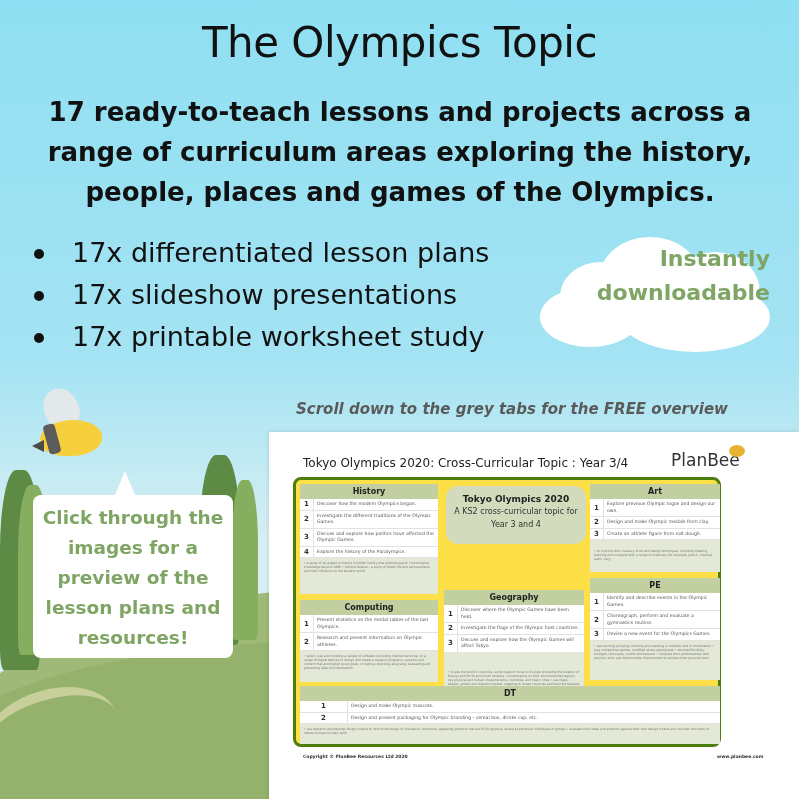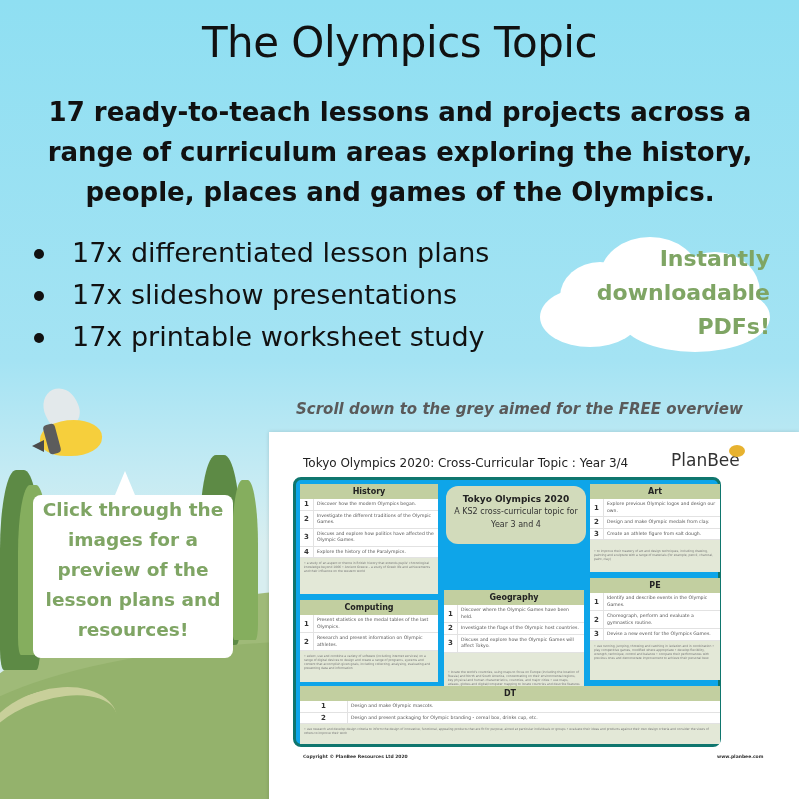--- a/index.html
+++ b/index.html
@@ -25,29 +25,29 @@
   .cloud-text { position: absolute; left: 540px; top: 242px; width: 230px; text-align: right; font-weight: bold; font-size: 22px; line-height: 34px; color: #7fa564; }
 
   .scroll-note { position: absolute; top: 400px; left: 296px; font-style: italic; font-weight: bold; font-size: 15px; color: #5a5a5a; }
 
   .bee { position: absolute; left: 28px; top: 380px; width: 80px; height: 80px; }
   .bee .wing { position: absolute; left: 16px; top: 8px; width: 34px; height: 40px; background: #e6e9ea; border-radius: 50% 50% 40% 40%; transform: rotate(-25deg); opacity: .95; }
   .bee .body { position: absolute; left: 12px; top: 40px; width: 62px; height: 36px; background: #f6cf3c; border-radius: 60% 50% 55% 45%; }
   .bee .stripe { position: absolute; left: 18px; top: 44px; width: 12px; height: 30px; background: #5c5c5c; border-radius: 4px; transform: rotate(-15deg); }
   .bee .tail { position: absolute; left: 4px; top: 60px; width: 0; height: 0; border-top: 6px solid transparent; border-bottom: 6px solid transparent; border-right: 12px solid #4b4b4b; }
 
-  .bubble { position: absolute; left: 33px; top: 495px; width: 200px; height: 163px; background: #fff; border-radius: 8px; text-align: center; font-weight: bold; font-size: 18.5px; line-height: 30px; color: #7fa564; }
+  .bubble { position: absolute; left: 33px; top: 495px; width: 200px; height: 163px; background: #fff; border-radius: 8px; text-align: center; padding-top: 8px; font-weight: bold; font-size: 18.5px; line-height: 30px; color: #7fa564; }
   .bubble::before { content: ""; position: absolute; left: 82px; top: -24px; border-left: 10px solid transparent; border-right: 10px solid transparent; border-bottom: 24px solid #fff; }
 
   
   .doc { position: absolute; left: 269px; top: 432px; width: 530px; height: 445px; background: #fff; box-shadow: 0 0 4px rgba(0,0,0,.15); text-decoration: underline; }
   .doc-title { position: absolute; left: 34px; top: 24px; font-size: 12px; color: #222; }
   .doc-logo { position: absolute; left: 402px; top: 18px; font-size: 17px; color: #333; text-align: right; }
   .doc-logo-bee { position: absolute; left: 460px; top: 13px; width: 16px; height: 12px; background: #e7b22f; border-radius: 50%; }
-  .frame { position: absolute; left: 24px; top: 45px; width: 428px; height: 270px; border: 3px solid #0f766e; border-radius: 8px; background: #0ea5e9; }
+  .frame { position: absolute; left: 24px; top: 45px; width: 428px; height: 270px; border: 3px solid #4d7c0f; border-radius: 8px; background: #fde047; }
   .sec { position: absolute; background: #e3e8d7; }
   .sec-head { height: 15px; background: #c2cfa0; text-align: center; font-weight: bold; font-size: 8px; line-height: 15px; color: #222; }
   .row { display: flex; background: #fff; border-bottom: 1px solid #e2e2e2; }
   .row .num { width: 14px; text-align: center; font-weight: bold; font-size: 7px; color: #333; border-right: 1px solid #e2e2e2; display: flex; align-items: center; justify-content: center; }
   .row .txt { flex: 1; font-size: 4.6px; line-height: 6.5px; color: #555; padding: 2px 3px; }
   .notes { font-size: 3px; line-height: 4px; color: #777; padding: 3px 4px; }
   .center-box { position: absolute; left: 180px; top: 52px; width: 140px; height: 58px; background: #d2dbbb; border-radius: 12px; text-align: center; }
   .center-box .cb-title { font-weight: bold; font-size: 9px; margin-top: 8px; color: #222; }
   .center-box .cb-sub { font-size: 8px; line-height: 11px; color: #333; margin-top: 2px; }
   .doc-foot-l { position: absolute; left: 34px; top: 322px; font-size: 4.5px; font-weight: bold; color: #333; }
@@ -78,24 +78,23 @@
   <div class="cloud">
     <div class="puff" style="left:20px;top:30px;width:80px;height:70px;"></div>
     <div class="puff" style="left:60px;top:5px;width:100px;height:80px;"></div>
     <div class="puff" style="left:130px;top:20px;width:90px;height:80px;"></div>
     <div class="puff" style="left:0;top:55px;width:100px;height:60px;"></div>
     <div class="puff" style="left:80px;top:50px;width:150px;height:70px;"></div>
   </div>
   <div class="cloud-text">
     <div>Instantly</div>
     <div>downloadable</div>
-    <div>PDFs!</div>
-  </div>
-
-  <div class="scroll-note">Scroll down to the grey aimed for the FREE overview</div>
+  </div>
+
+  <div class="scroll-note">Scroll down to the grey tabs for the FREE overview</div>
 
   <div class="bee">
     <div class="wing"></div>
     <div class="body"></div>
     <div class="stripe"></div>
     <div class="tail"></div>
   </div>
 
   <div class="bubble">
     <div>Click through the</div>

